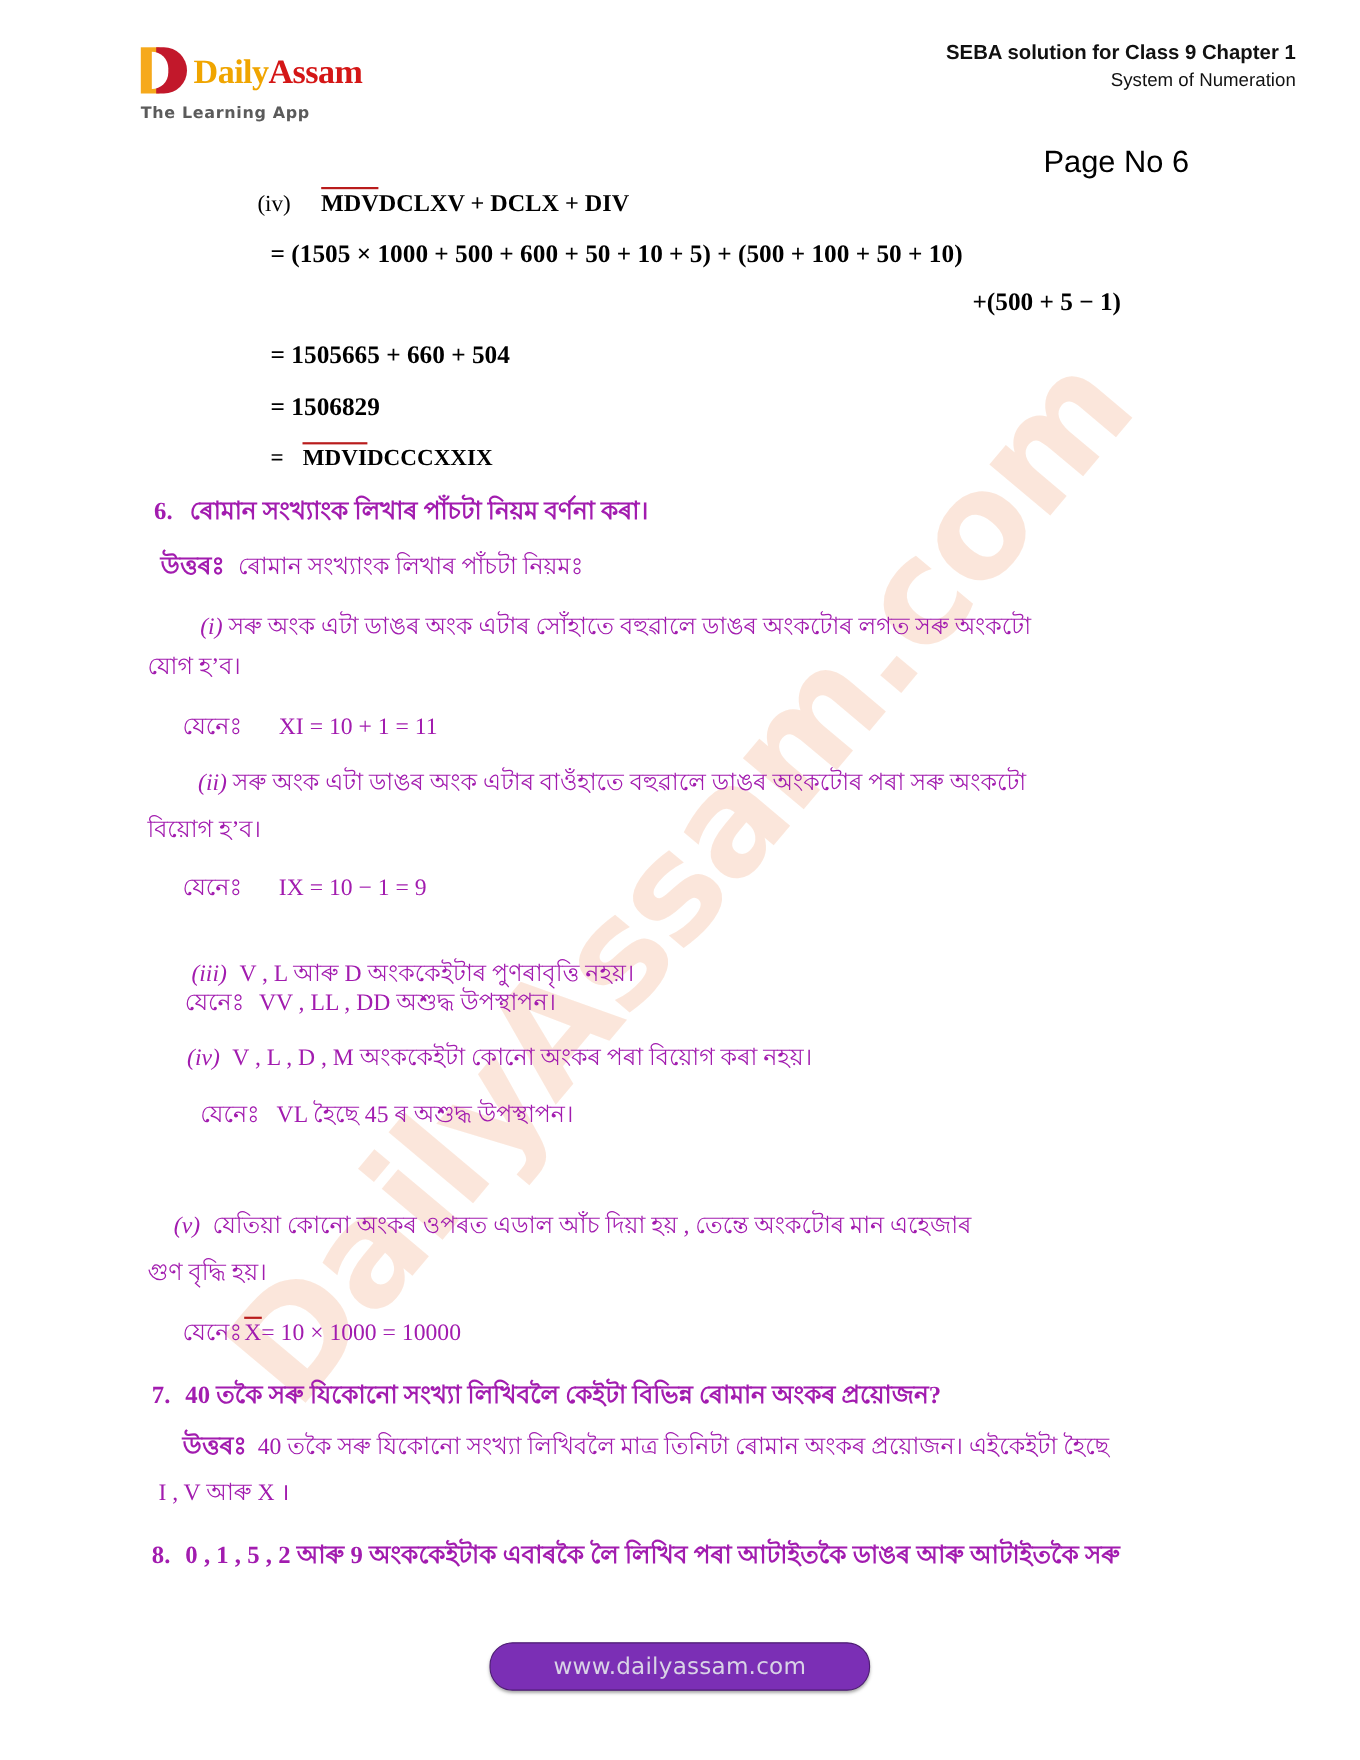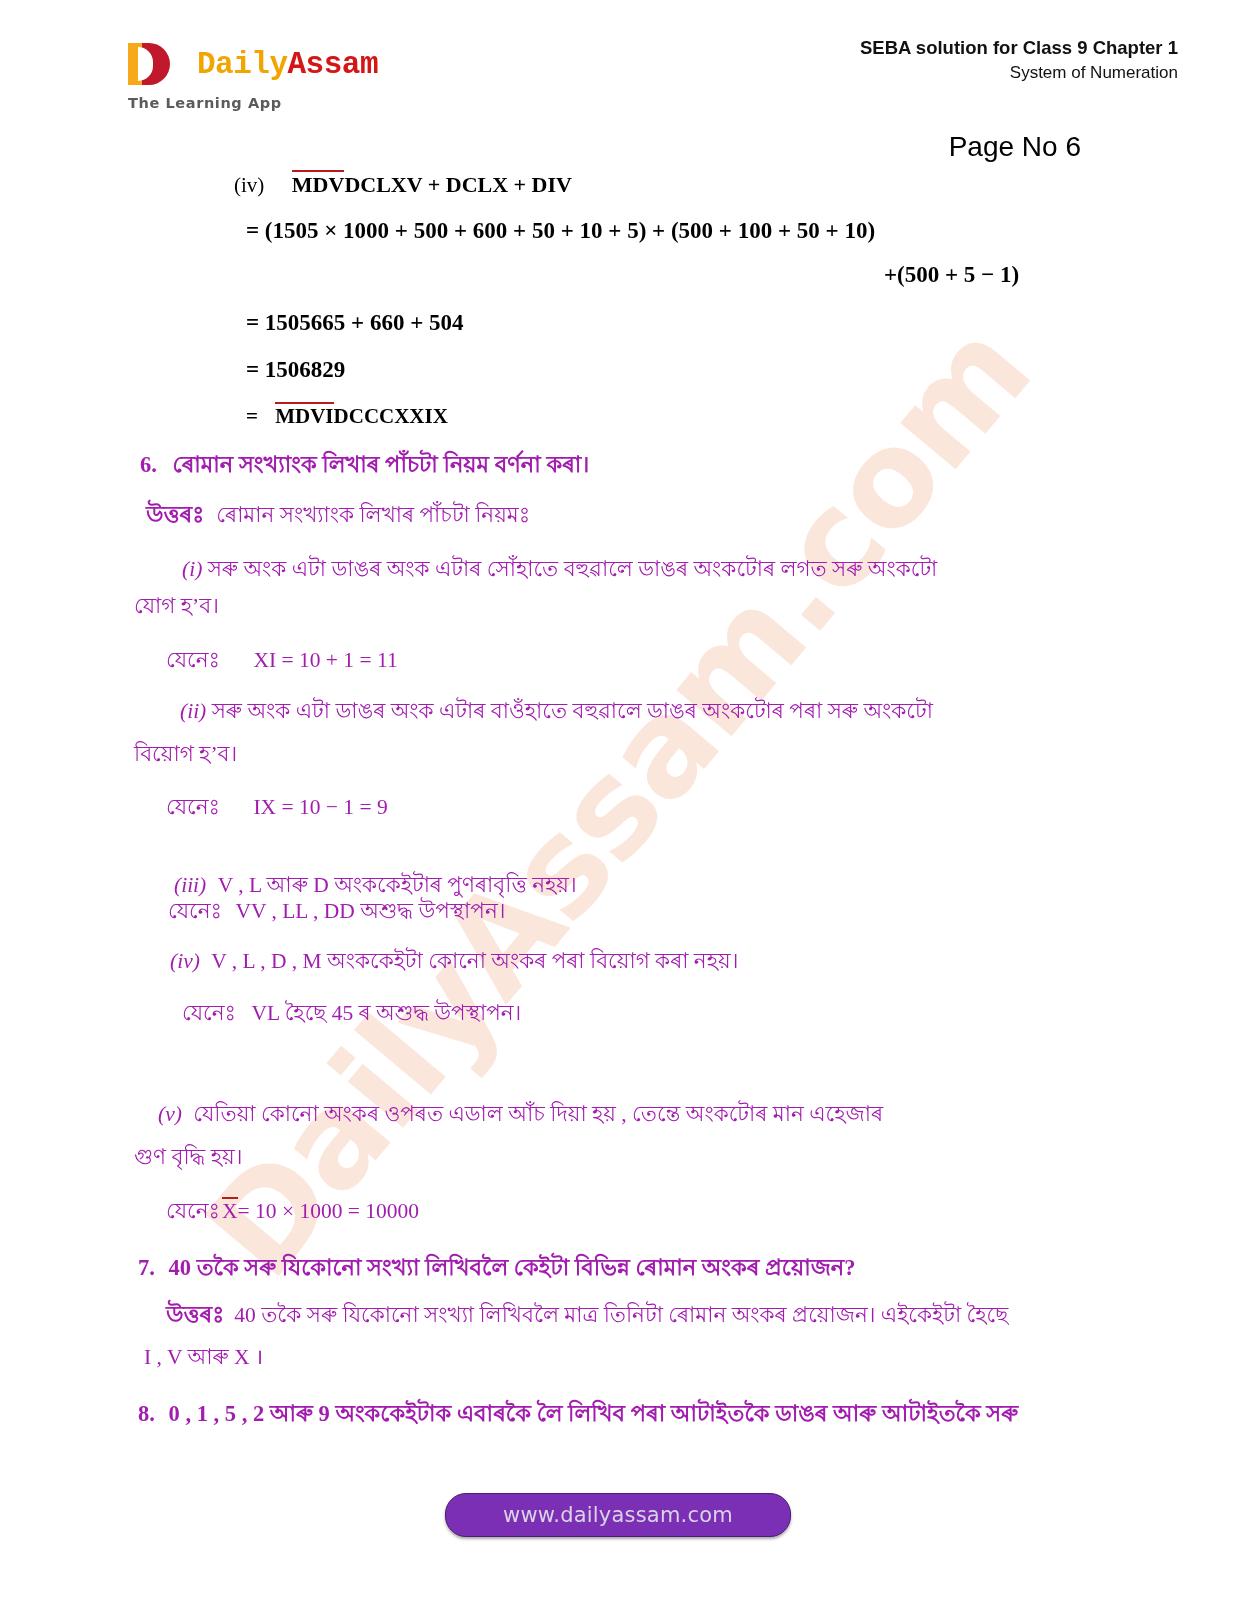--- a/index.html
+++ b/index.html
@@ -77,26 +77,25 @@
     border-radius: 0 21px 21px 0;
   }
   .logo-mark .cut {
     position: absolute;
     left: 10px; top: 7px;
     width: 15px; height: 34px;
     background: #ffffff;
     border-radius: 0 17px 17px 0;
   }
   .logo-text {
-    font-family: Liberation Mono, monospace;
+    font-family: Liberation Serif, serif;
     font-size: 31px;
     font-weight: 700;
     line-height: 1;
     letter-spacing: -0.5px;
-    margin-left: 21px;
   }
   .logo-text .daily { color: #f0a500; }
   .logo-text .assam { color: #d41616; }
   .logo-sub {
     margin-top: 7px;
     font-family: "DejaVu Sans", sans-serif;
     font-size: 14.5px;
     font-weight: 700;
     color: #5b5b5b;
     letter-spacing: 0.6px;

